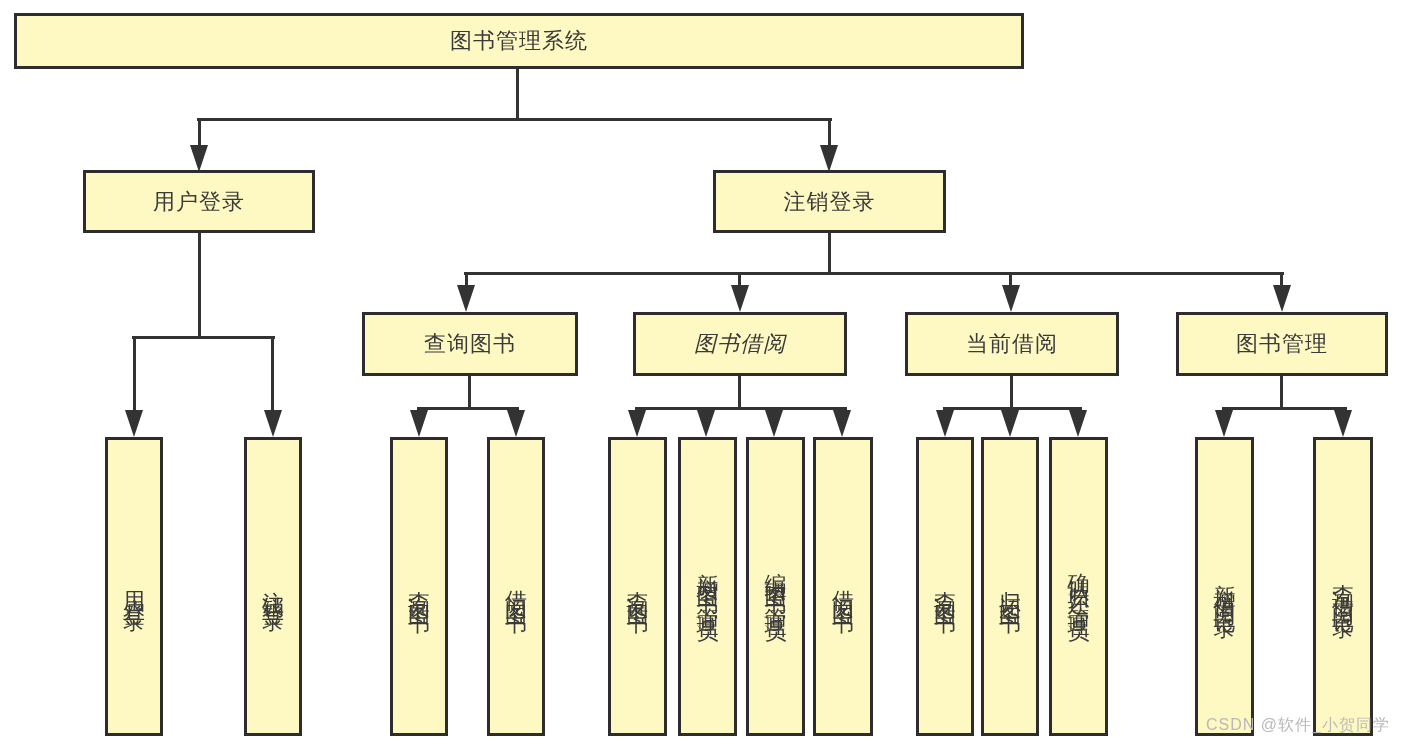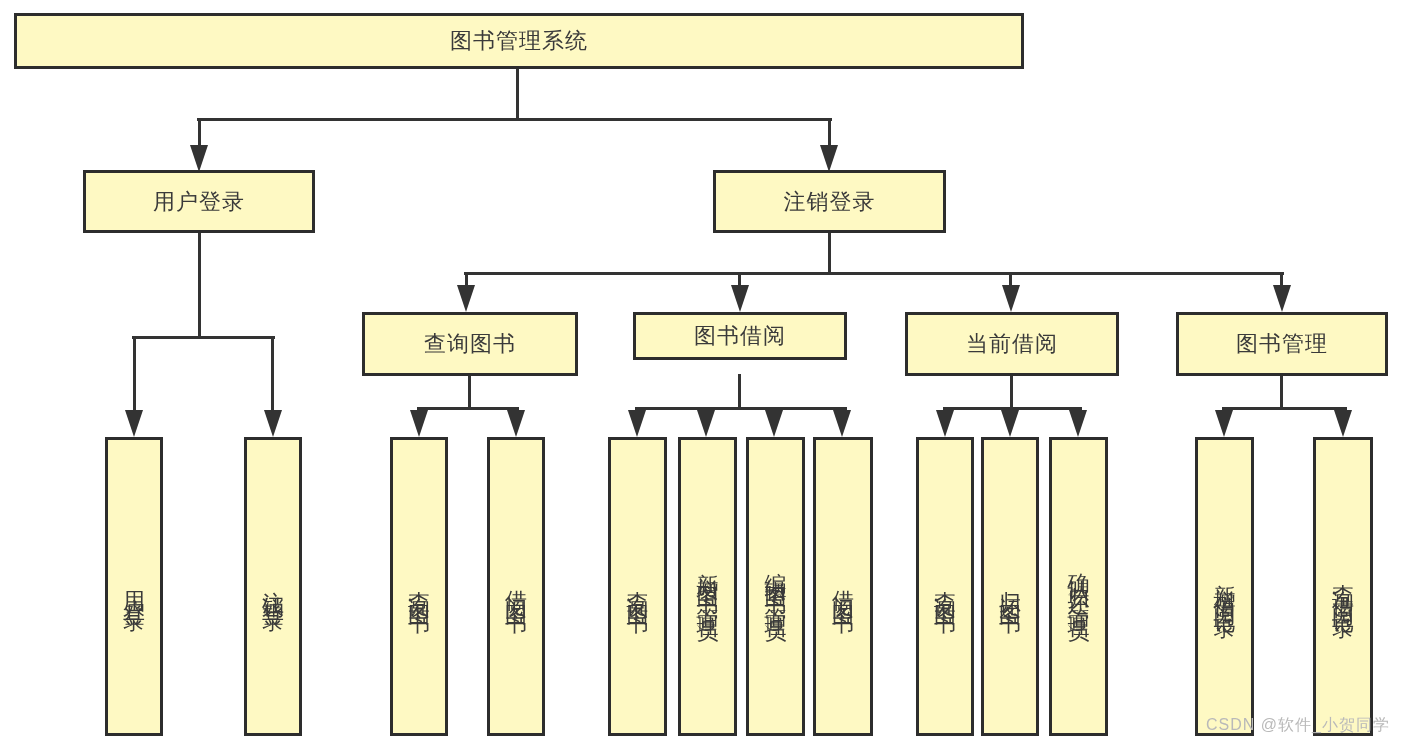--- a/index.html
+++ b/index.html
@@ -102,21 +102,21 @@
   <div class="node" style="left:83px;top:170px;width:232px;height:63px;">
     <span class="hlabel">用户登录</span>
   </div>
   <div class="node" style="left:713px;top:170px;width:233px;height:63px;">
     <span class="hlabel">注销登录</span>
   </div>
 
   <div class="node" style="left:362px;top:312px;width:216px;height:64px;">
     <span class="hlabel">查询图书</span>
   </div>
-  <div class="node" style="left:633px;top:312px;width:214px;height:48px;">
+  <div class="node" style="left:633px;top:312px;width:214px;height:64px;font-style:italic;">
     <span class="hlabel">图书借阅</span>
   </div>
   <div class="node" style="left:905px;top:312px;width:214px;height:64px;">
     <span class="hlabel">当前借阅</span>
   </div>
   <div class="node" style="left:1176px;top:312px;width:212px;height:64px;">
     <span class="hlabel">图书管理</span>
   </div>
 
   <div class="node" style="left:105px;top:437px;width:58px;height:299px;">

